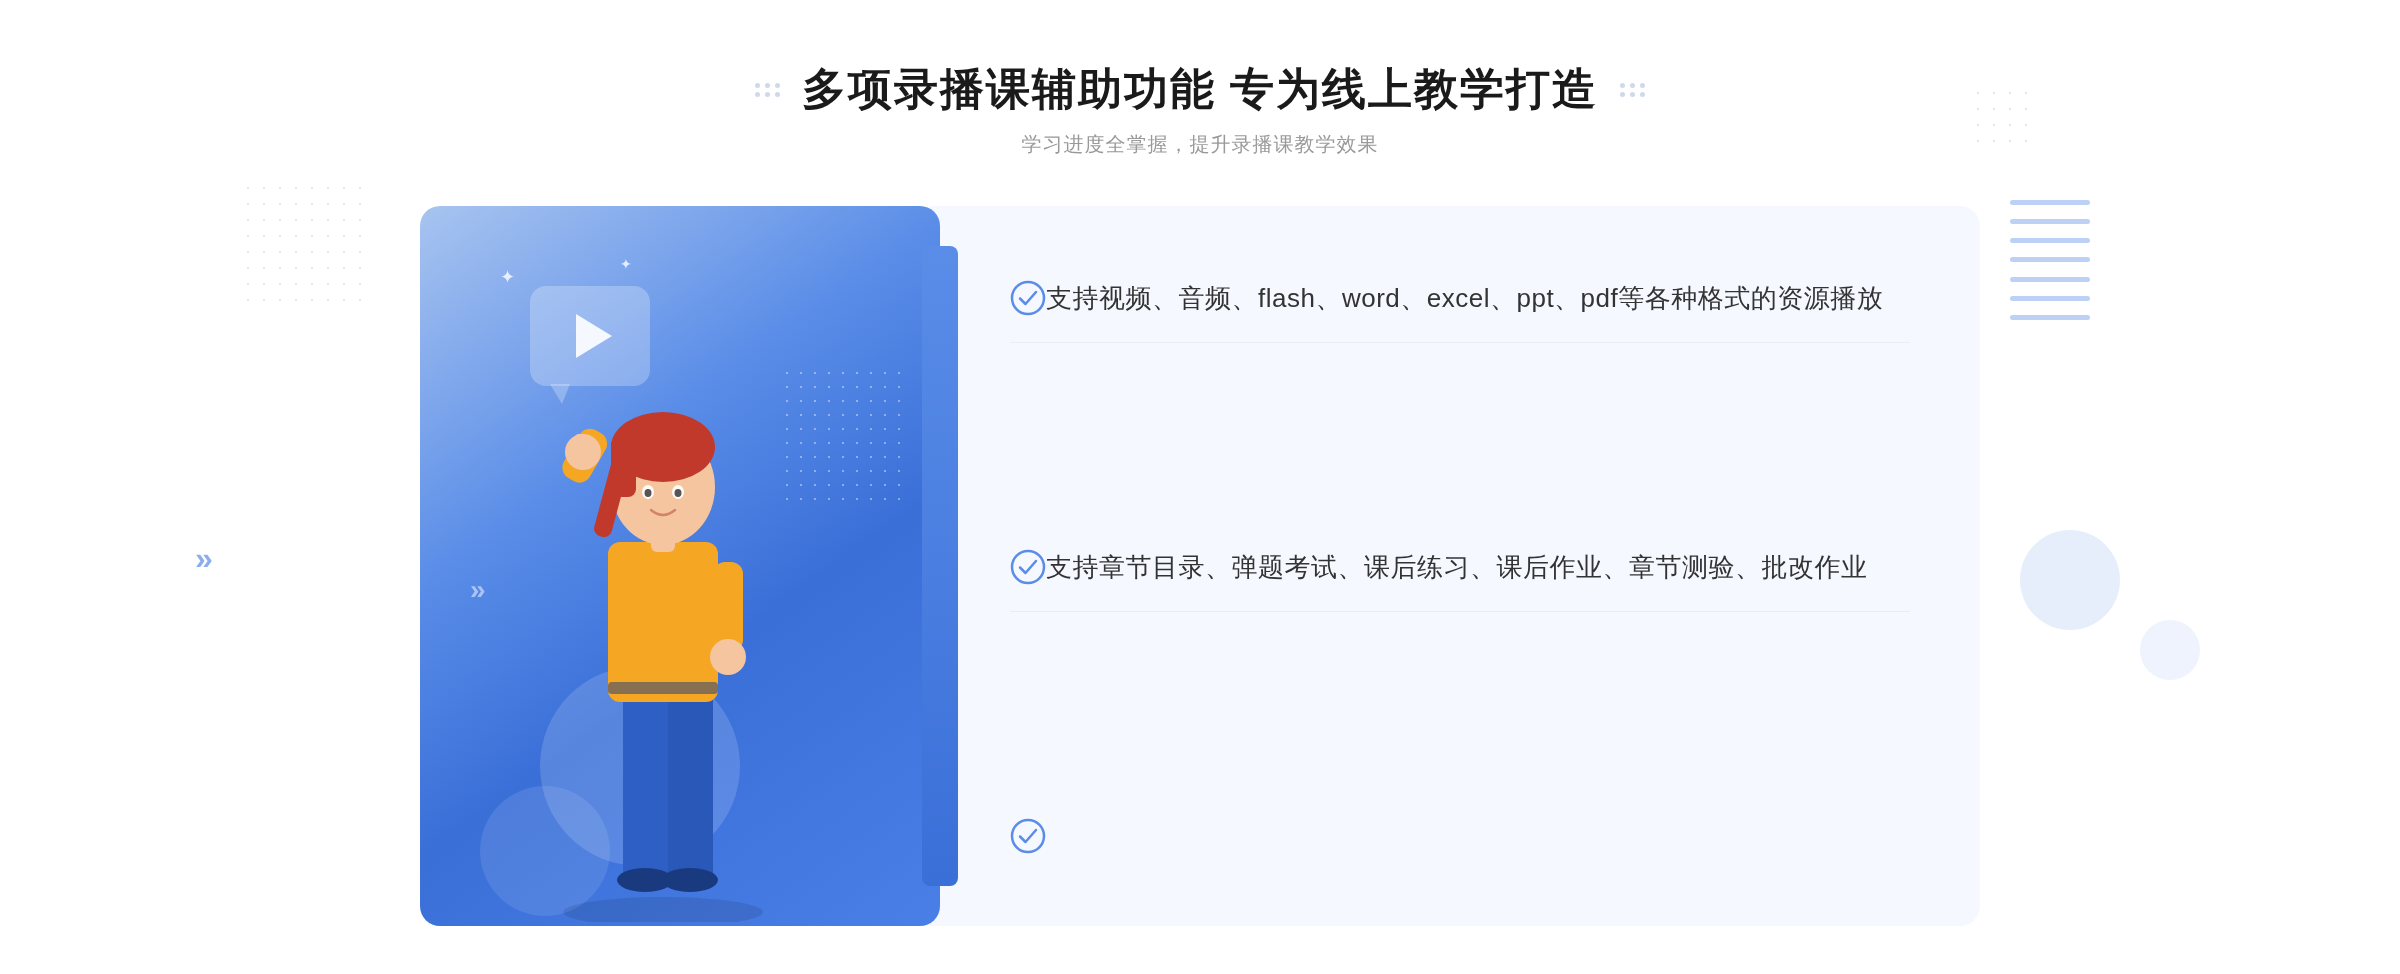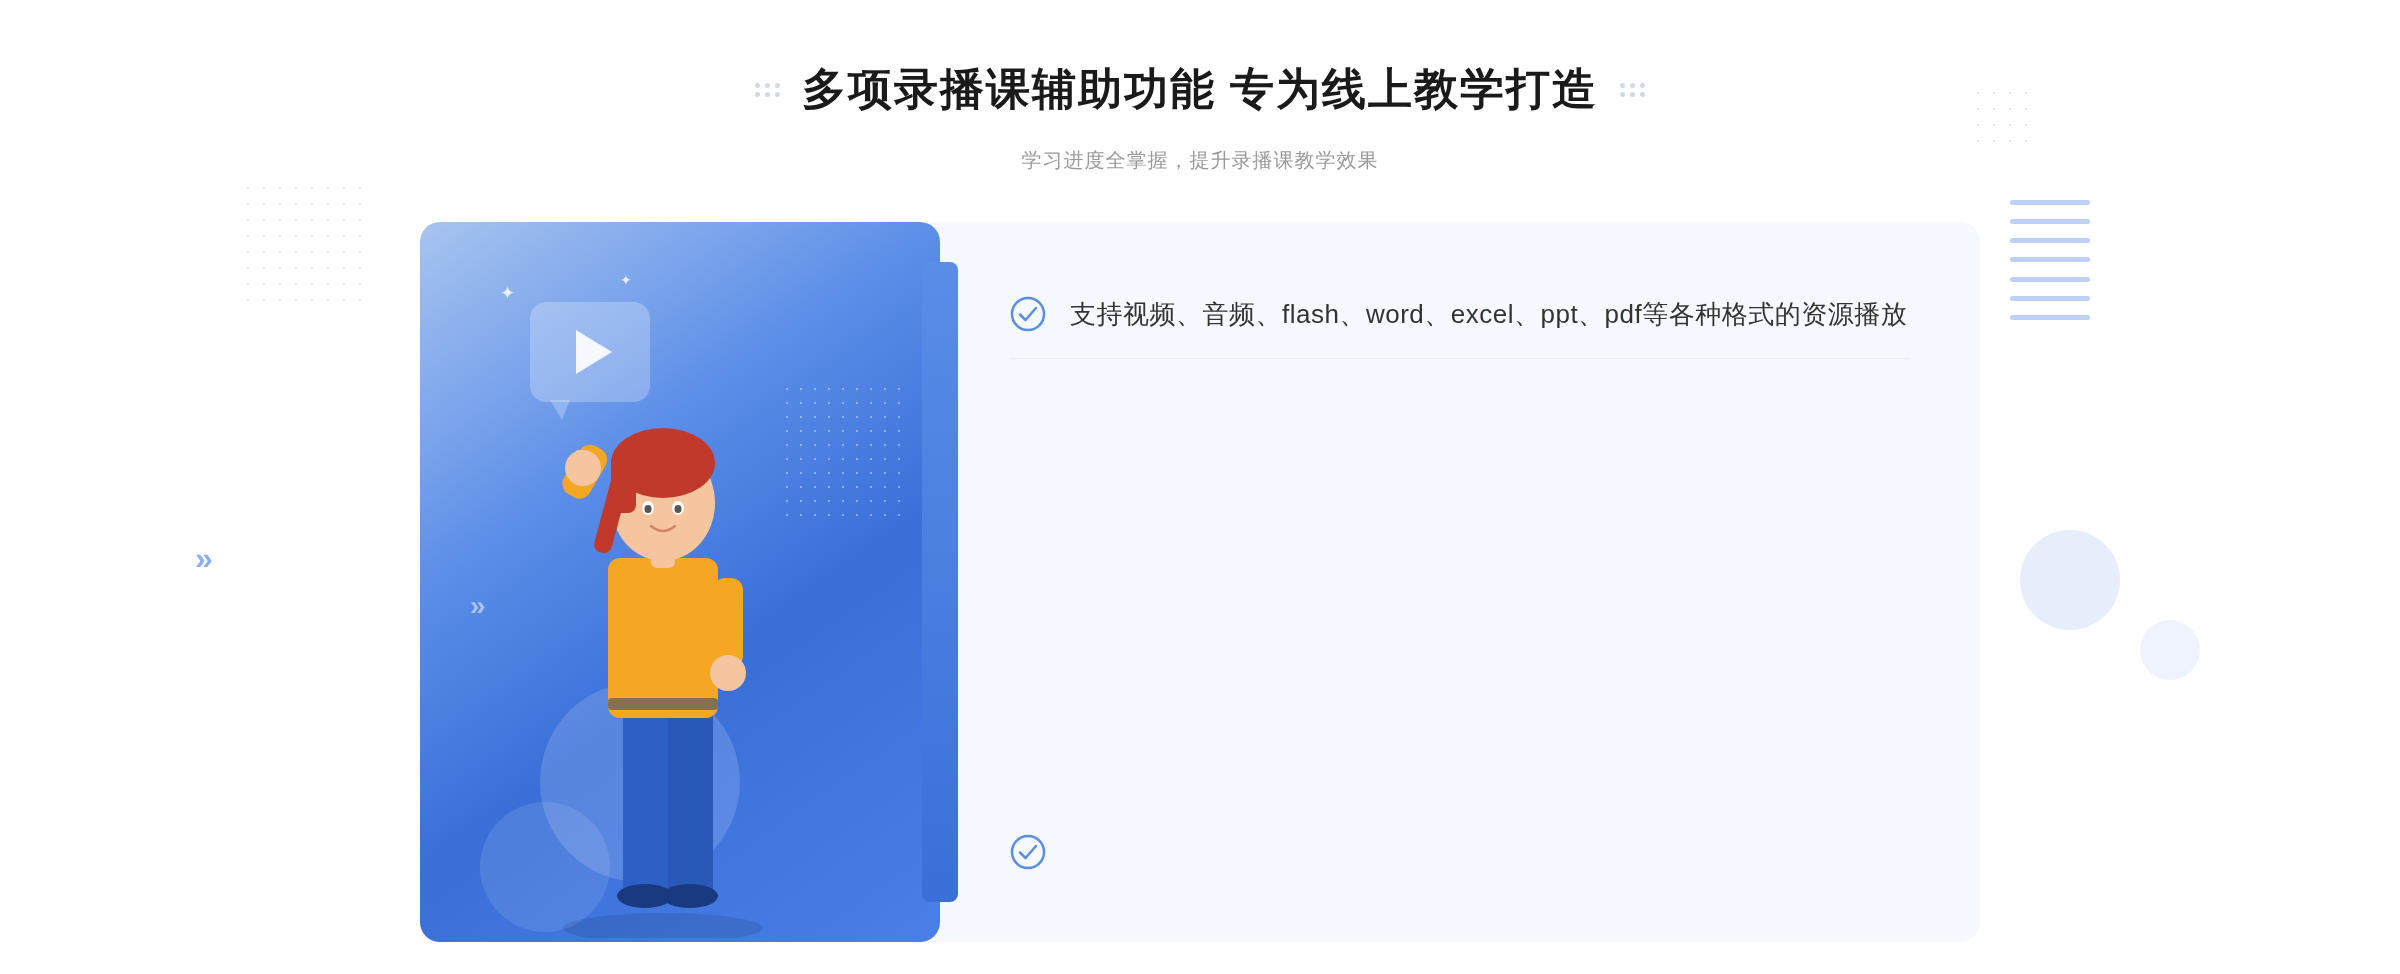--- a/index.html
+++ b/index.html
@@ -85,21 +85,21 @@
     .main-title {
       font-size: 44px;
       font-weight: 700;
       color: #1a1a1a;
       letter-spacing: 2px;
     }
 
     .subtitle {
       font-size: 20px;
       color: #999999;
-      margin-top: 28px;
+      margin-top: 12px;
       letter-spacing: 1px;
     }
 
     
     .content-area {
       display: flex;
       flex-direction: row;
       align-items: stretch;
       width: 1560px;
       margin-top: 30px;
@@ -211,21 +211,20 @@
       padding: 50px 70px 50px 80px;
       display: flex;
       flex-direction: column;
       justify-content: space-between;
       margin-left: -10px;
     }
 
     .feature-item {
       display: flex;
       align-items: flex-start;
-      gap: 24px;
       padding: 22px 0;
       border-bottom: 1px solid #e8eef8;
     }
 
     .feature-item:last-child {
       border-bottom: none;
     }
 
     .check-icon {
       width: 36px;
@@ -442,27 +441,36 @@
       <div class="feature-item">
         <span class="check-icon">
           <svg viewBox="0 0 36 36" fill="none" xmlns="http://www.w3.org/2000/svg">
             <circle cx="18" cy="18" r="16" stroke="#5a8de8" stroke-width="2.5"></circle>
             <path d="M10 18.5 L15.5 24 L26 12" stroke="#5a8de8" stroke-width="2.5" stroke-linecap="round" stroke-linejoin="round"></path>
           </svg>
         </span>
         <span class="feature-text">支持视频、音频、flash、word、excel、ppt、pdf等各种格式的资源播放</span>
       </div>
 
-
-
       <div class="feature-item">
         <span class="check-icon">
           <svg viewBox="0 0 36 36" fill="none" xmlns="http://www.w3.org/2000/svg">
             <circle cx="18" cy="18" r="16" stroke="#5a8de8" stroke-width="2.5"></circle>
             <path d="M10 18.5 L15.5 24 L26 12" stroke="#5a8de8" stroke-width="2.5" stroke-linecap="round" stroke-linejoin="round"></path>
           </svg>
         </span>
+        <span class="feature-text">支持章节目录、弹题考试、课后练习、课后作业、章节测验、批改作业</span>
+      </div>
+
+
+      <div class="feature-item">
+        <span class="check-icon">
+          <svg viewBox="0 0 36 36" fill="none" xmlns="http://www.w3.org/2000/svg">
+            <circle cx="18" cy="18" r="16" stroke="#5a8de8" stroke-width="2.5"></circle>
+            <path d="M10 18.5 L15.5 24 L26 12" stroke="#5a8de8" stroke-width="2.5" stroke-linecap="round" stroke-linejoin="round"></path>
+          </svg>
+        </span>
       </div>
 
     </div>
   </div>
 
 </div>
 
 </body></html>

